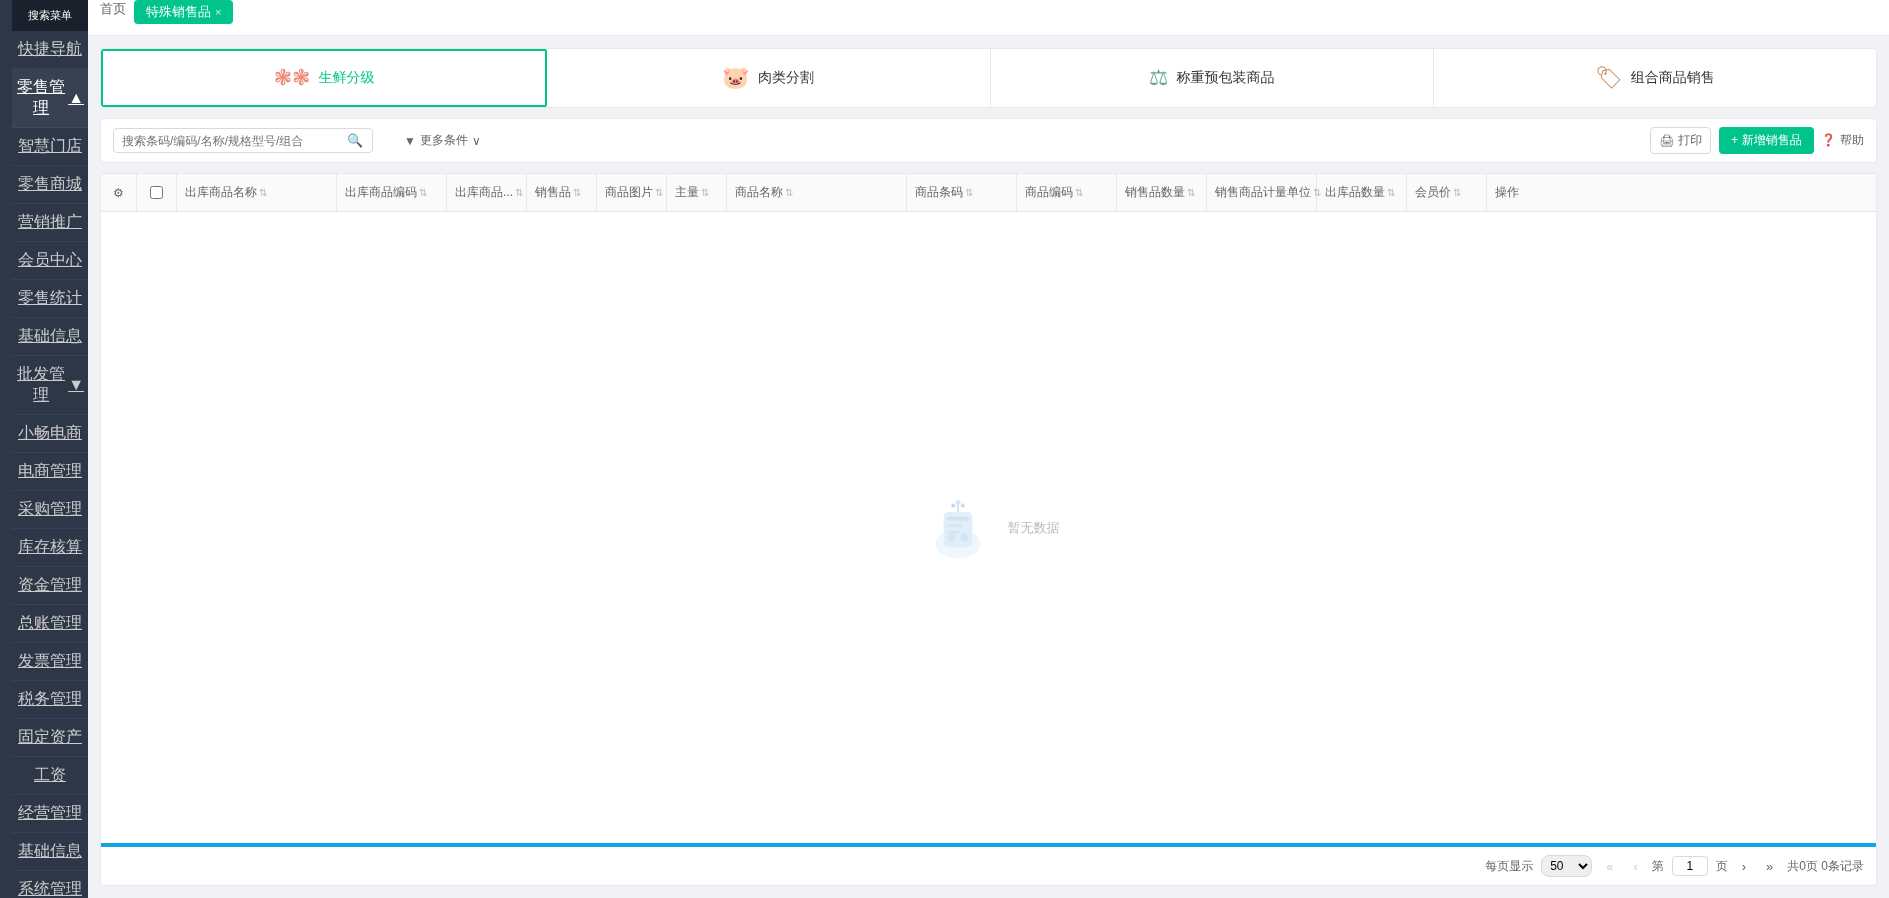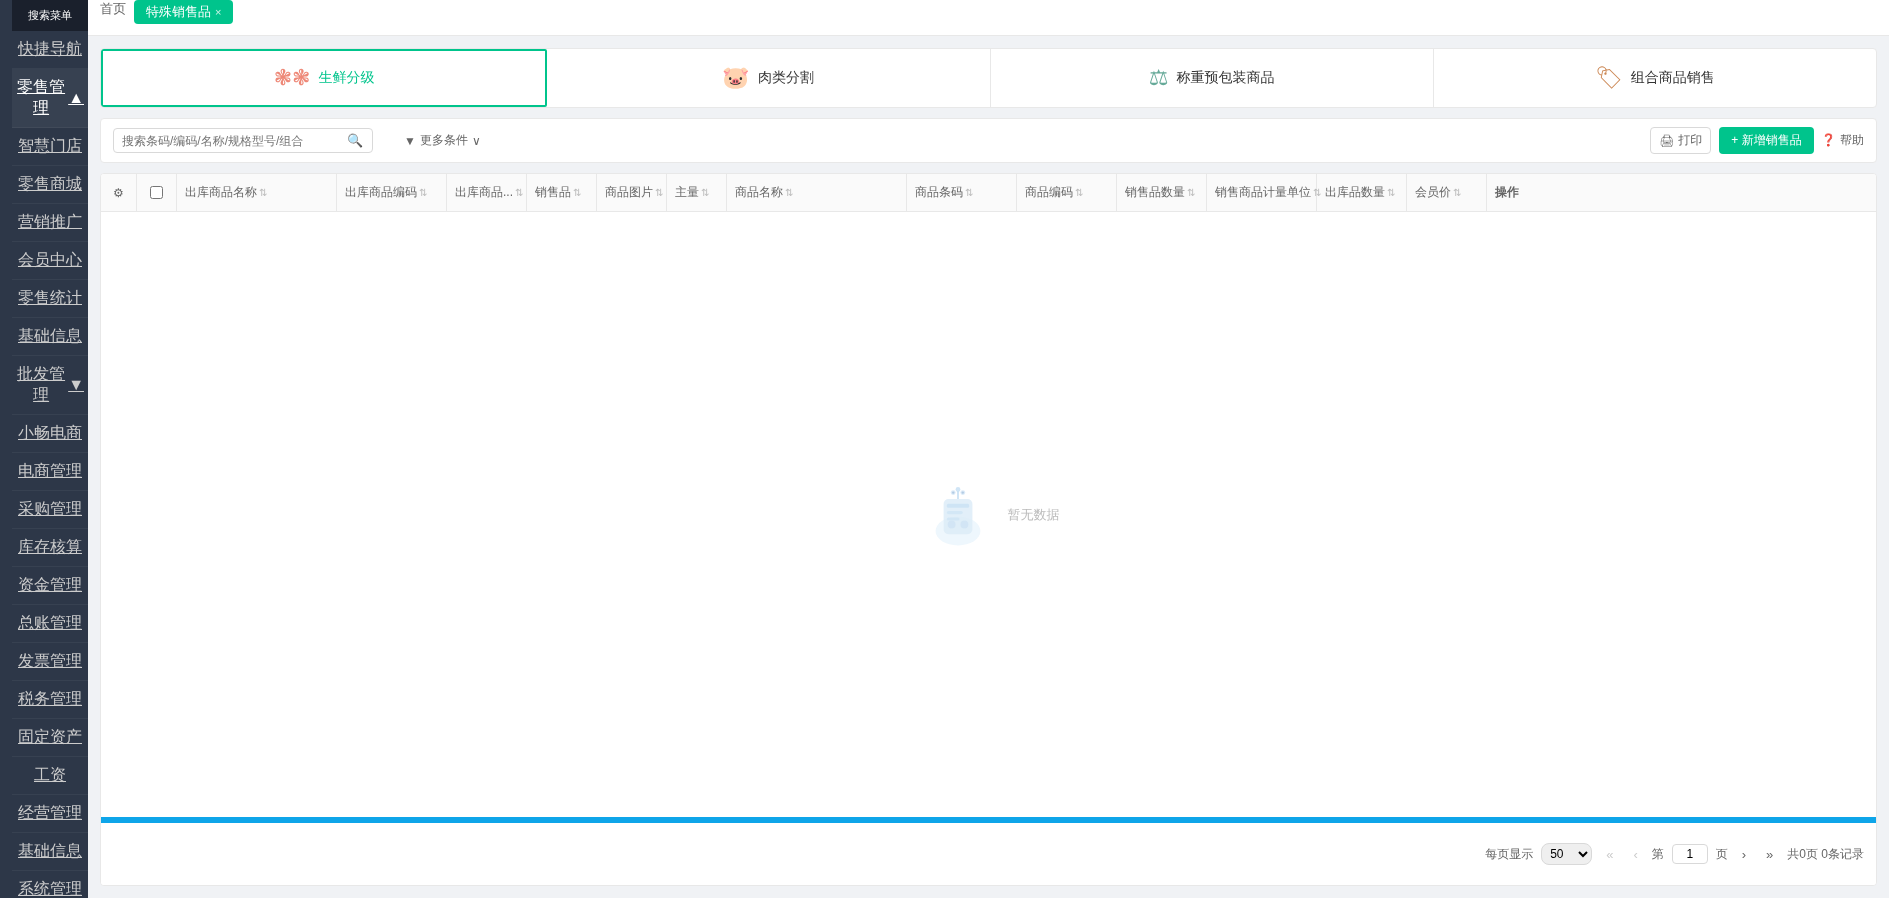--- a/index.html
+++ b/index.html
@@ -218,21 +218,21 @@
     .th {
       padding: 10px 8px;
       font-size: 12px;
       color: #666;
       display: flex;
       align-items: center;
       gap: 2px;
       border-right: 1px solid #e8e8e8;
       white-space: nowrap;
     }
-    .th:last-child { border-right: none; font-weight: bold; }
+    .th:last-child { border-right: none; }
     .th .sort-icon { font-size: 10px; color: #bbb; }
 
     
     .col-check { width: 40px; min-width: 40px; justify-content: center; }
     .col-settings { width: 36px; min-width: 36px; justify-content: center; }
     .col-out-name { width: 160px; min-width: 160px; }
     .col-out-code { width: 110px; min-width: 110px; }
     .col-out-spec { width: 80px; min-width: 80px; }
     .col-sale { width: 70px; min-width: 70px; }
     .col-img { width: 70px; min-width: 70px; }
@@ -262,22 +262,22 @@
       opacity: 0.5;
     }
     .empty-text {
       color: #bbb;
       font-size: 13px;
     }
 
     
     .pagination {
       background: #fff;
-      border-top: 6px solid #0ea5e9;
-      padding: 20px 12px;
+      border-top: 4px solid #0ea5e9;
+      padding: 8px 12px;
       display: flex;
       align-items: center;
       justify-content: flex-end;
       gap: 8px;
       font-size: 12px;
       color: #666;
     }
     .page-select {
       border: 1px solid #d9d9d9;
       border-radius: 8px;

